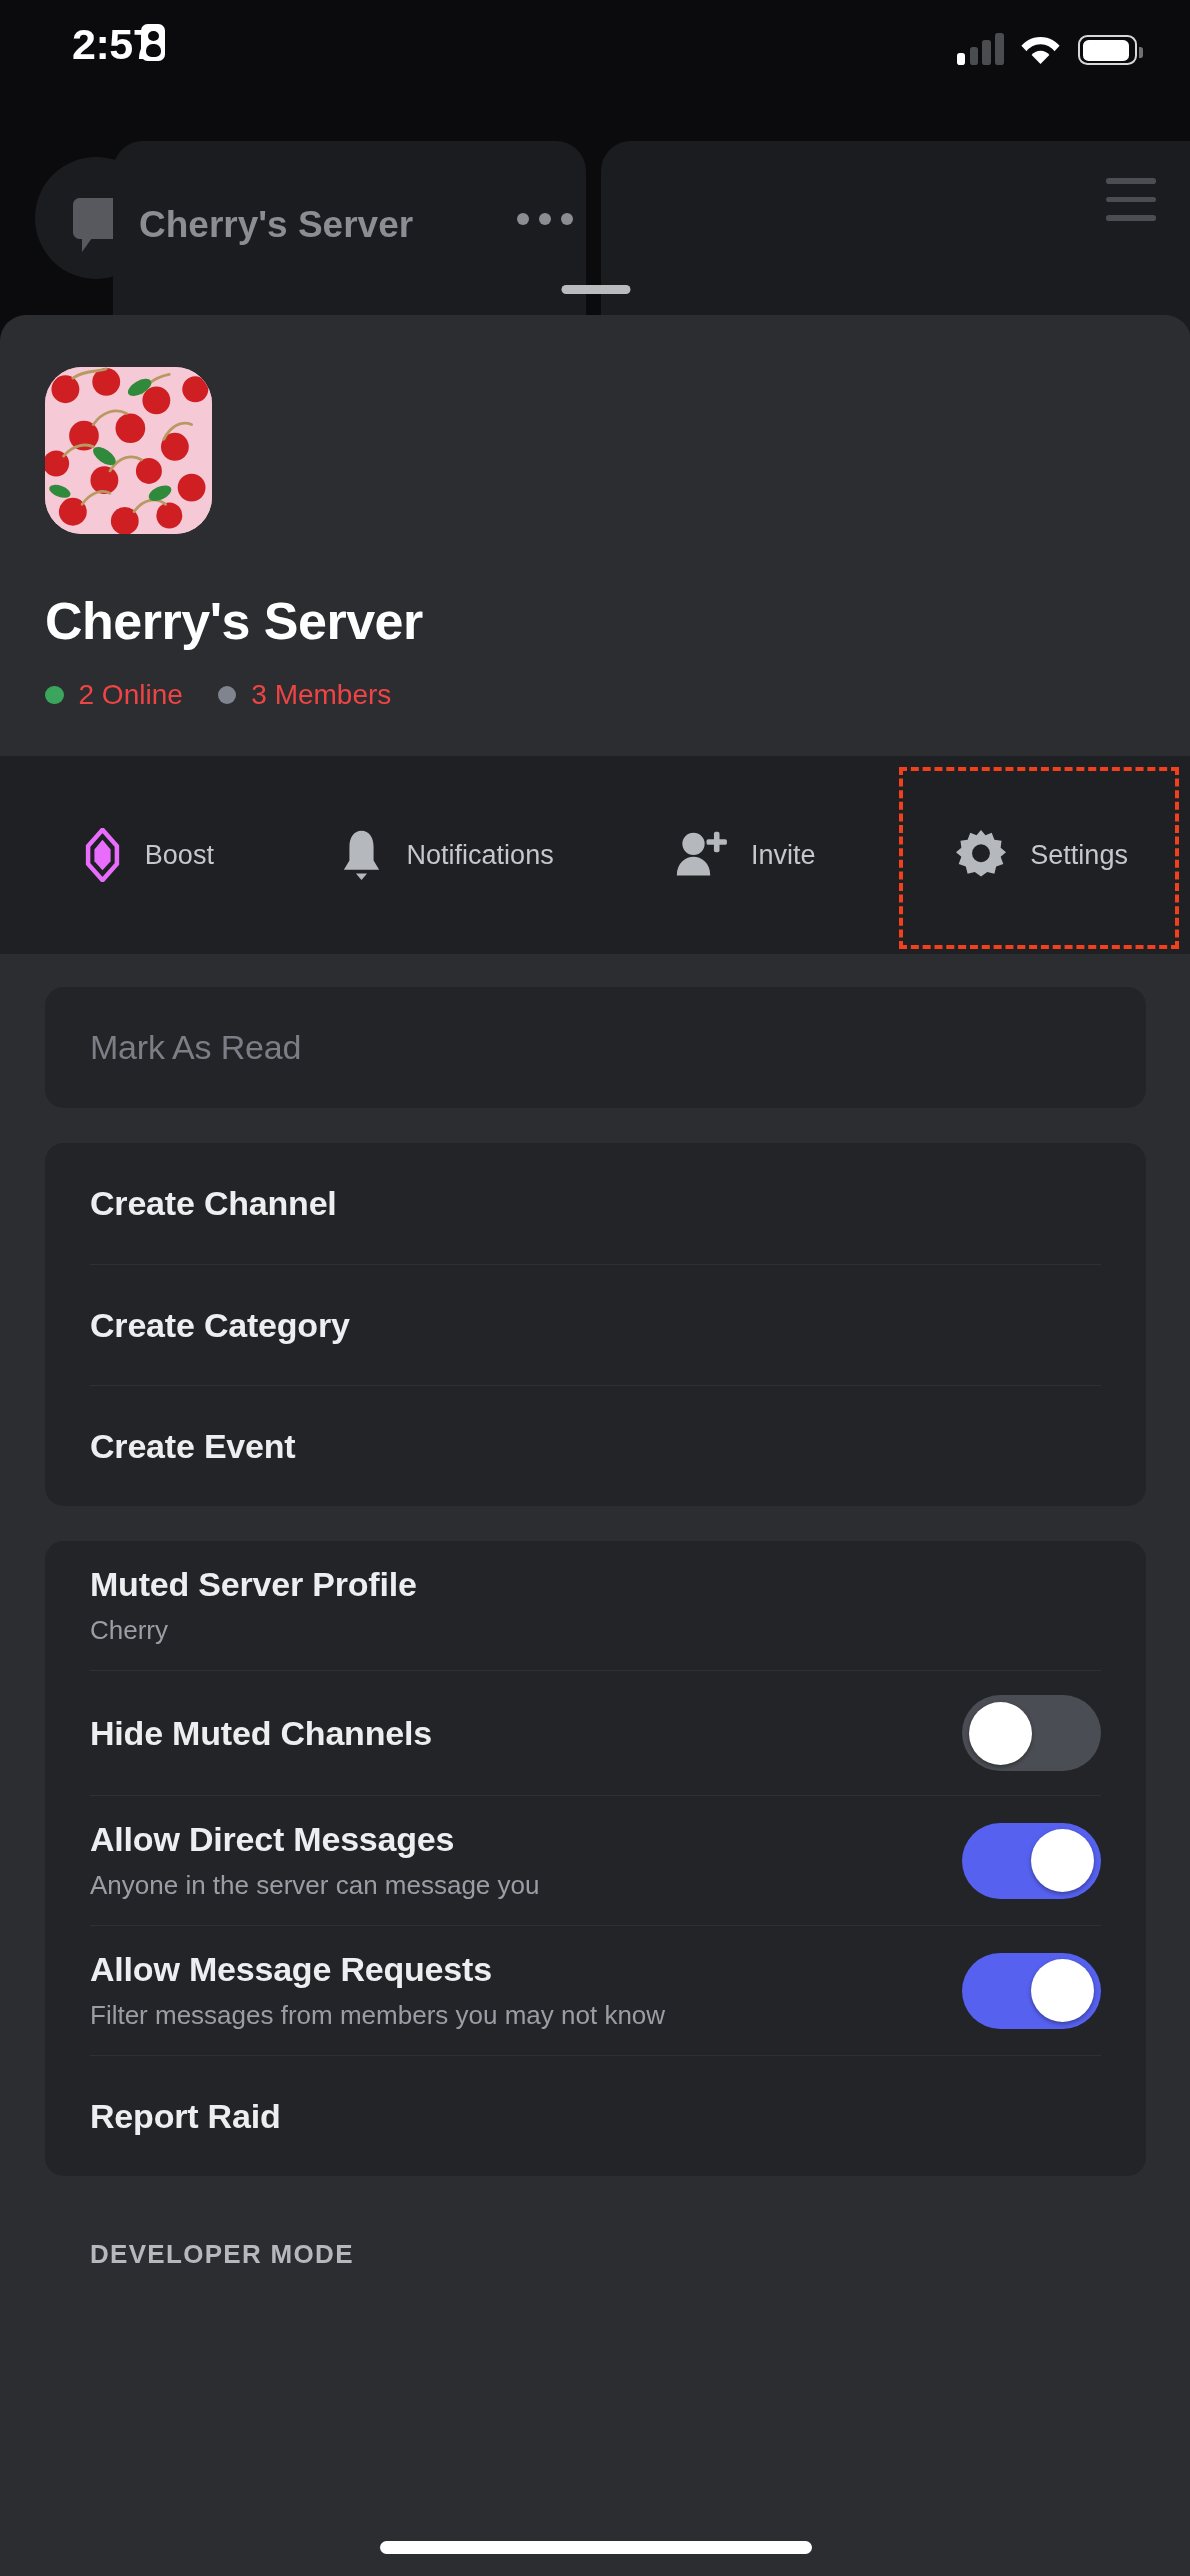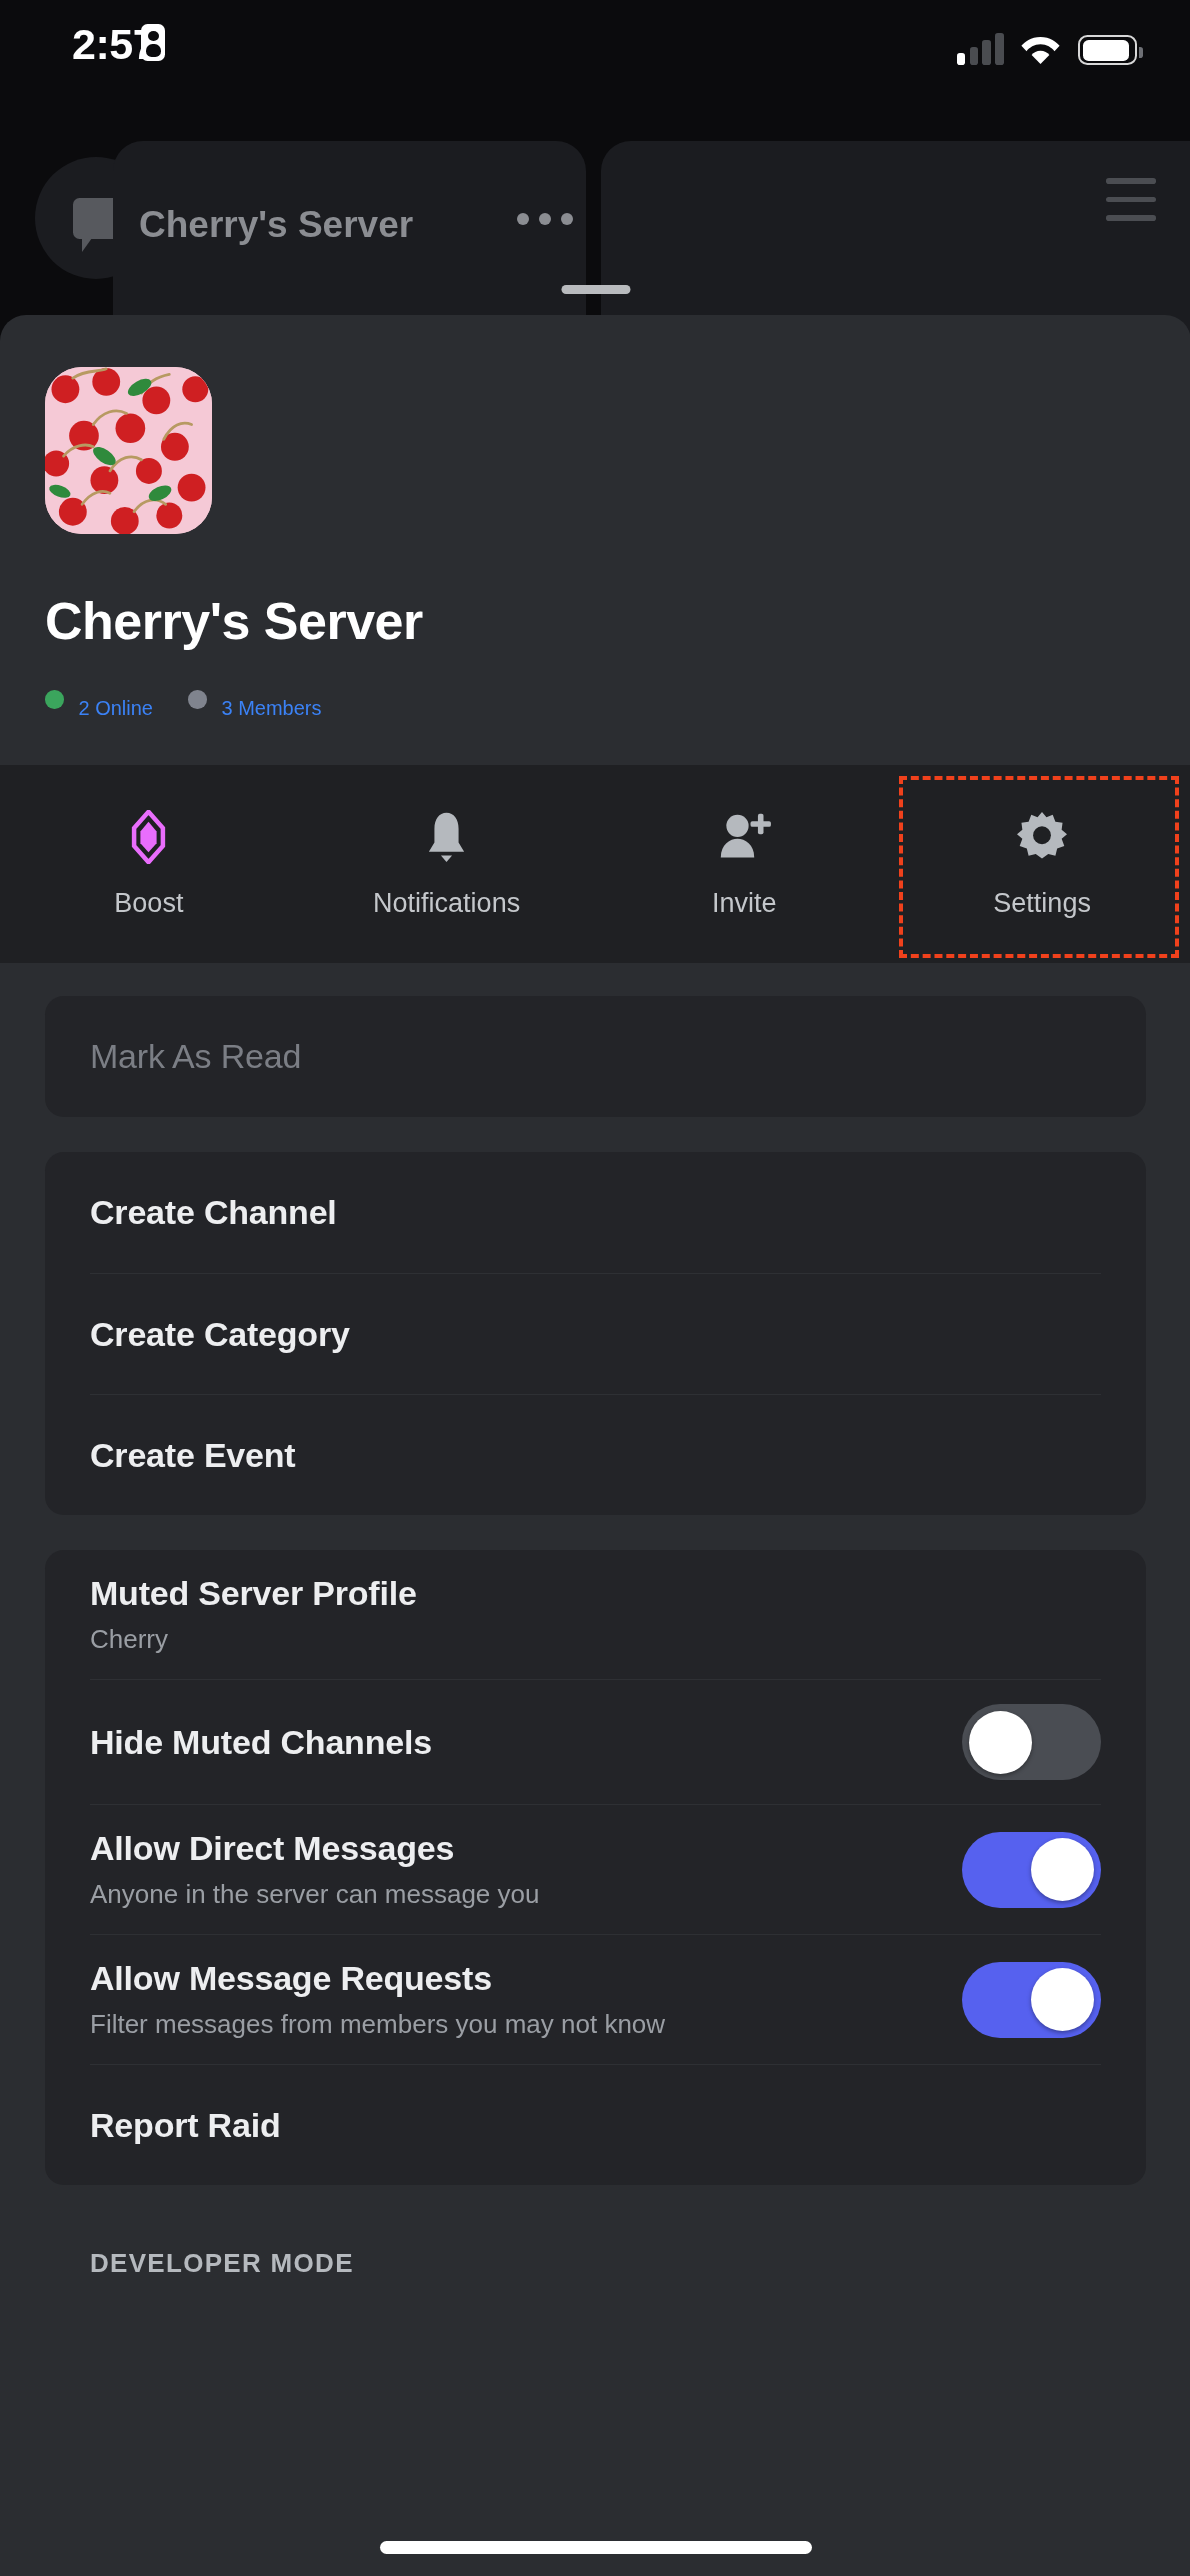--- a/index.html
+++ b/index.html
@@ -95,28 +95,28 @@
     width:167px; height:167px; border-radius:37px; overflow:hidden;
     background:#f3c9d4; position:relative;
   }
   .avatar svg { display:block; width:167px; height:167px; }
   .server-name {
     margin-top:57px; font-size:52px; font-weight:700; color:#ffffff; letter-spacing:-0.5px;
   }
   .meta { margin-top:28px; display:flex; align-items:center; gap:35px; }
   .meta-item { display:flex; align-items:center; gap:15px; }
   .meta-dot { width:18.5px; height:18.5px; border-radius:50%; display:block; }
-  .meta-label { font-size:20px; color:#3b82f6;margin-top:18px; }
+  .meta-label { font-size:28px; color:#ef4444; }
 
   
   .actions {
     position:relative; margin-top:45px; height:198px;
     display:flex; background:#1f2023;
   }
-  .action { flex:1; display:flex; flex-direction:column; align-items:center; justify-content:center; gap:24px; }
+  .action { flex:1; display:flex; flex-direction:row; align-items:center; justify-content:center; gap:24px; }
   .action .ico { height:54px; display:flex; align-items:center; justify-content:center; }
   .action .lbl { font-size:27px; color:#c4c7cb; }
   .hl-box {
     position:absolute; left:899px; top:11px; width:280px; height:182px;
     border:4.6px dashed #f0411c; pointer-events:none;
   }
 
   
   .cards { padding:33px 45px 0 45px; }
   .card { background:#232428; border-radius:18.5px; margin-bottom:35px; overflow:hidden; }

